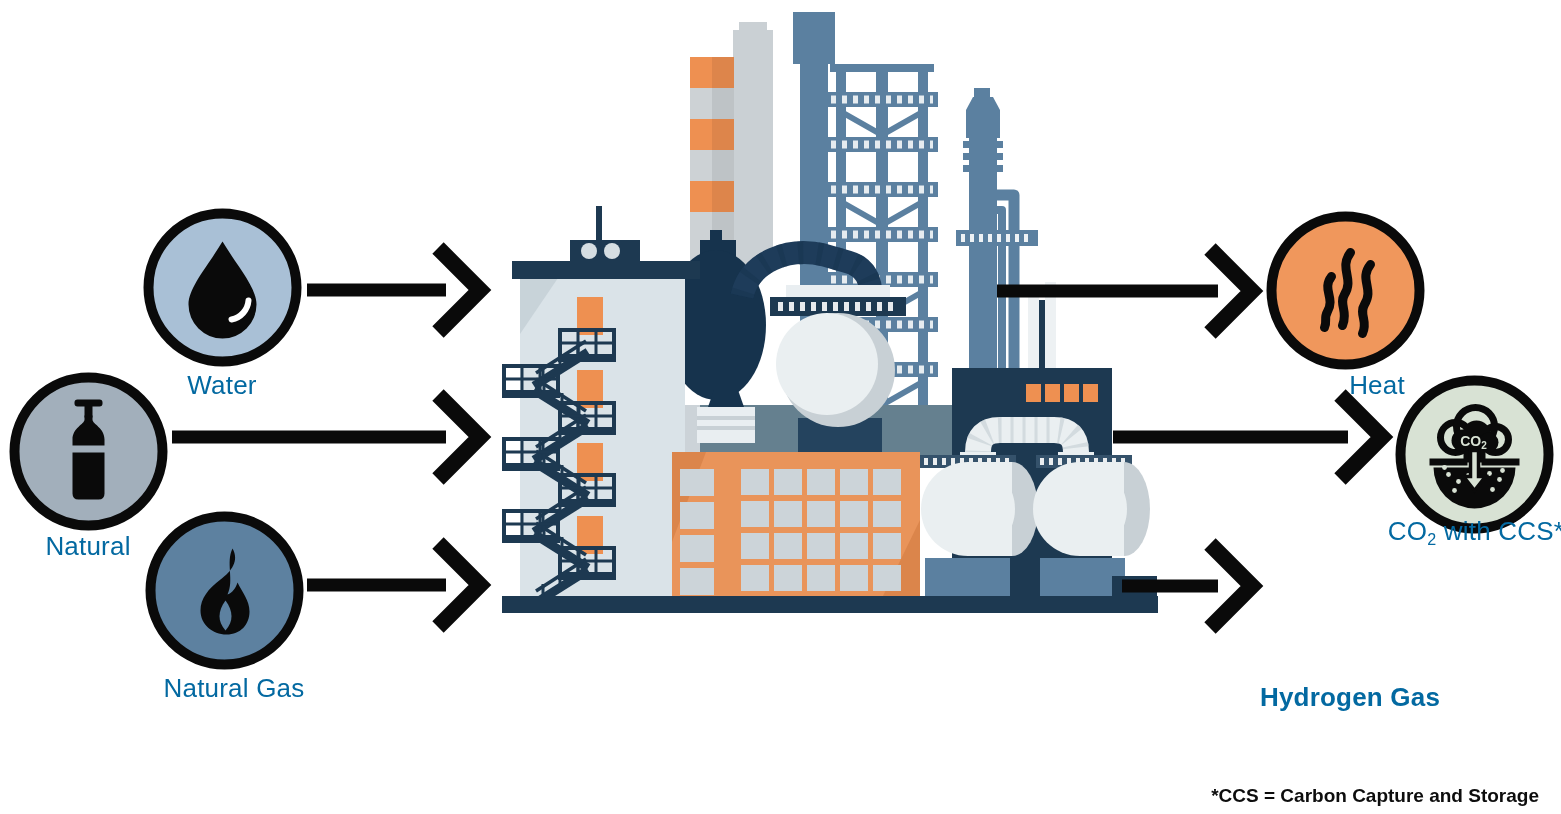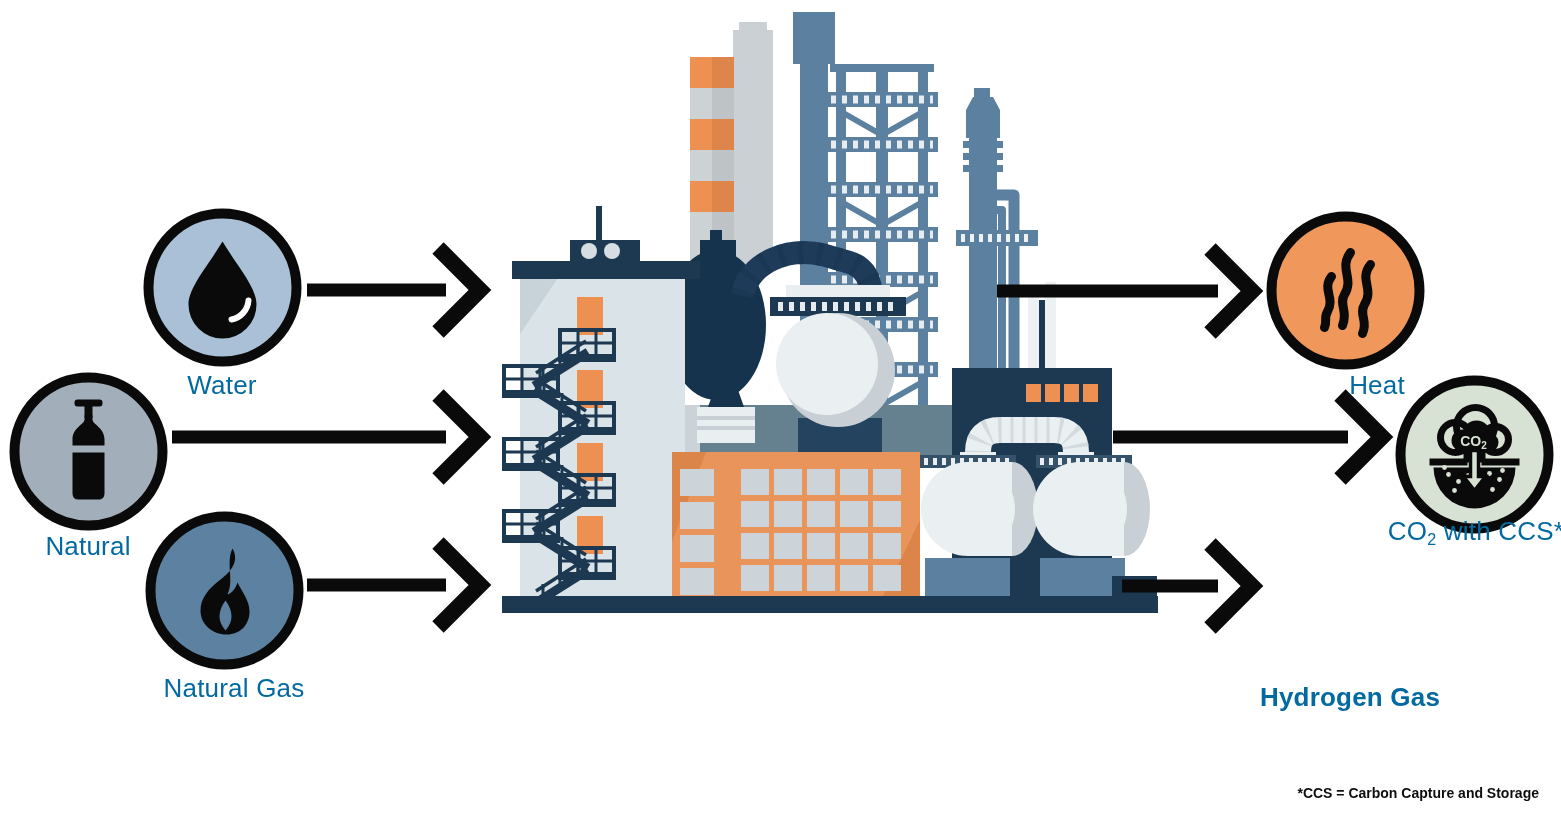--- a/index.html
+++ b/index.html
@@ -4,21 +4,21 @@
 <style>
   html,body{margin:0;padding:0;background:#ffffff;}
   body{font-family:"Liberation Sans", sans-serif;}
   .canvas{position:relative;width:1561px;height:814px;background:#ffffff;overflow:hidden;}
   .layer{position:absolute;left:0;top:0;}
   .node{position:absolute;width:165px;height:165px;}
   .node svg{display:block;}
   .node-label{position:absolute;transform:translateX(-50%);white-space:nowrap;
     font-size:26px;color:#0369a1;letter-spacing:0.2px;}
   .label-sub{font-size:0.62em;vertical-align:-0.28em;}
-  .footnote{position:absolute;right:22px;top:785px;font-size:14px;font-weight:bold;color:#0d0d0d;}
+  .footnote{position:absolute;right:22px;top:785px;font-size:19px;font-weight:bold;color:#0d0d0d;}
 </style>
 </head>
 <body>
 
 <div class="canvas">
 
   <svg class="layer" style="left:430px;top:8px;" width="740" height="616" viewBox="430 8 740 616">
     <defs>
       <g id="landing">
         <rect x="0" y="0" width="54" height="26" fill="none" stroke="#1d3951" stroke-width="4"></rect>

